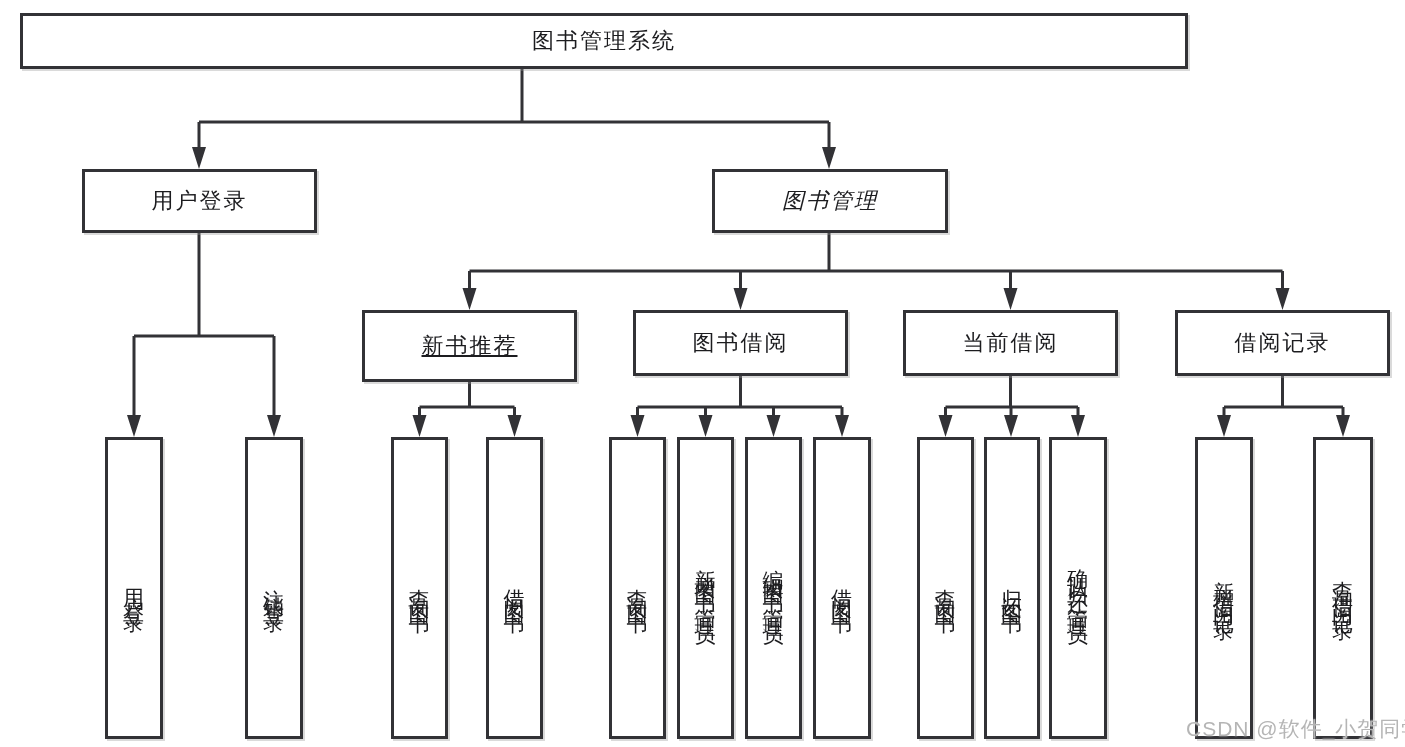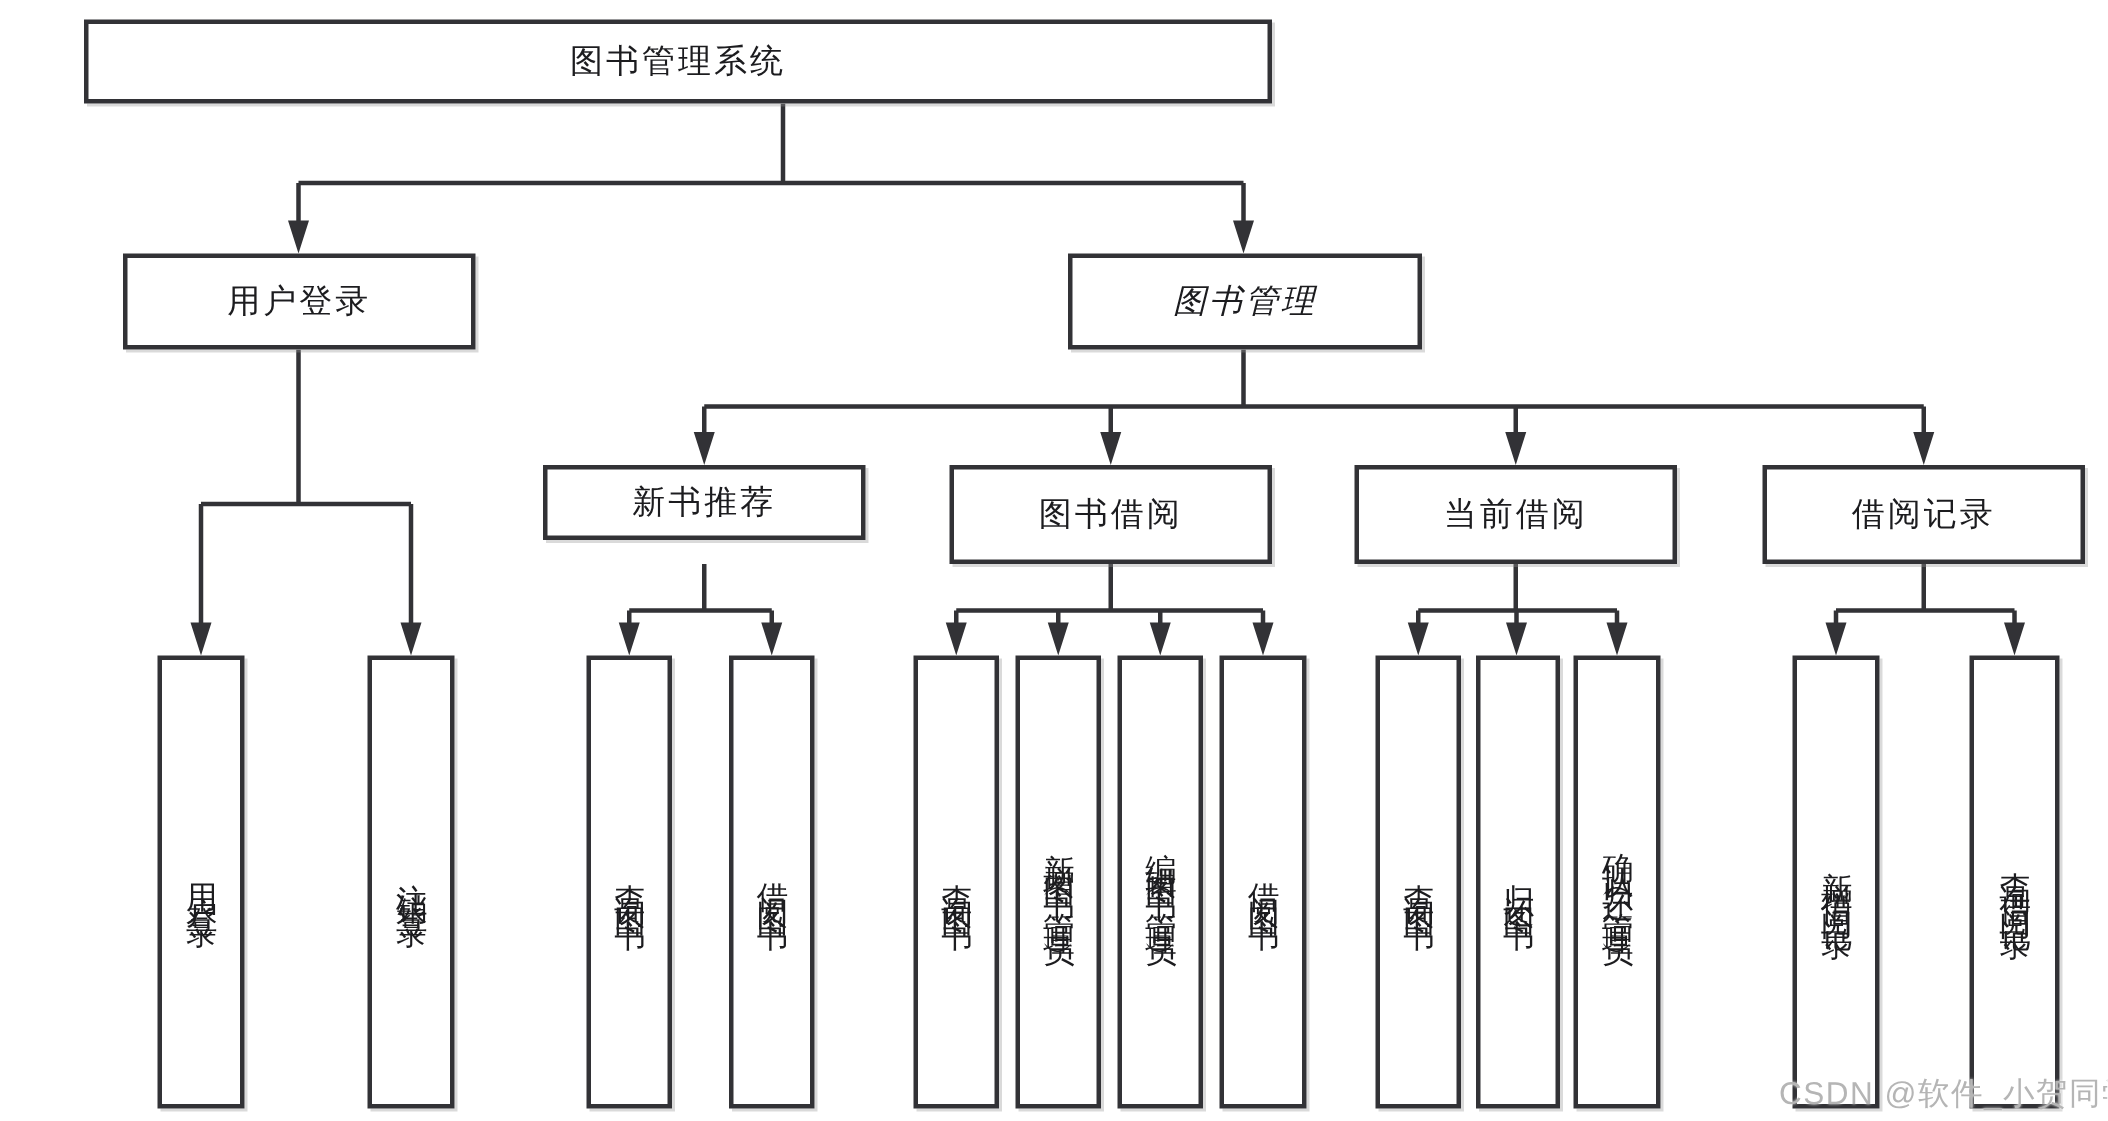--- a/index.html
+++ b/index.html
@@ -18,24 +18,24 @@
   .vbox {
     position:absolute; box-sizing:border-box; top:437px; width:58px; height:302px;
     background:#ffffff; border:3px solid #323236;
     display:flex; align-items:center; justify-content:center; z-index:2;
     box-shadow:2px 2px 0 rgba(150,150,150,.35);
   }
   .vtext {
     writing-mode:vertical-rl; text-orientation:mixed;
     font-size:21px; letter-spacing:8px; line-height:1; white-space:nowrap;
   }
-  .root   { left:20px;   top:13px;  width:792px; height:56px;margin-left:36px; }
+  .root   { left:20px;   top:13px;  width:1168px; height:56px; }
   .b-user { left:82px;   top:169px; width:235px;  height:64px; }
   .b-mgmt { left:712px;  top:169px; width:236px;  height:64px;font-style:italic; }
-  .b-nr   { left:362px;  top:310px; width:215px;  height:50px; }
+  .b-nr   { left:362px;  top:310px; width:215px;  height:72px;text-decoration:underline; }
   .b-bb   { left:633px;  top:310px; width:215px;  height:66px; }
   .b-cb   { left:903px;  top:310px; width:215px;  height:66px; }
   .b-br   { left:1175px; top:310px; width:215px;  height:66px; }
   .watermark {
     position:absolute; left:1186px; top:715px; z-index:3;
     font-size:21px; color:#b5b5b5; letter-spacing:1px; white-space:nowrap;
     text-shadow:0 0 2px #ffffff;
   }
 </style>
 </head>

